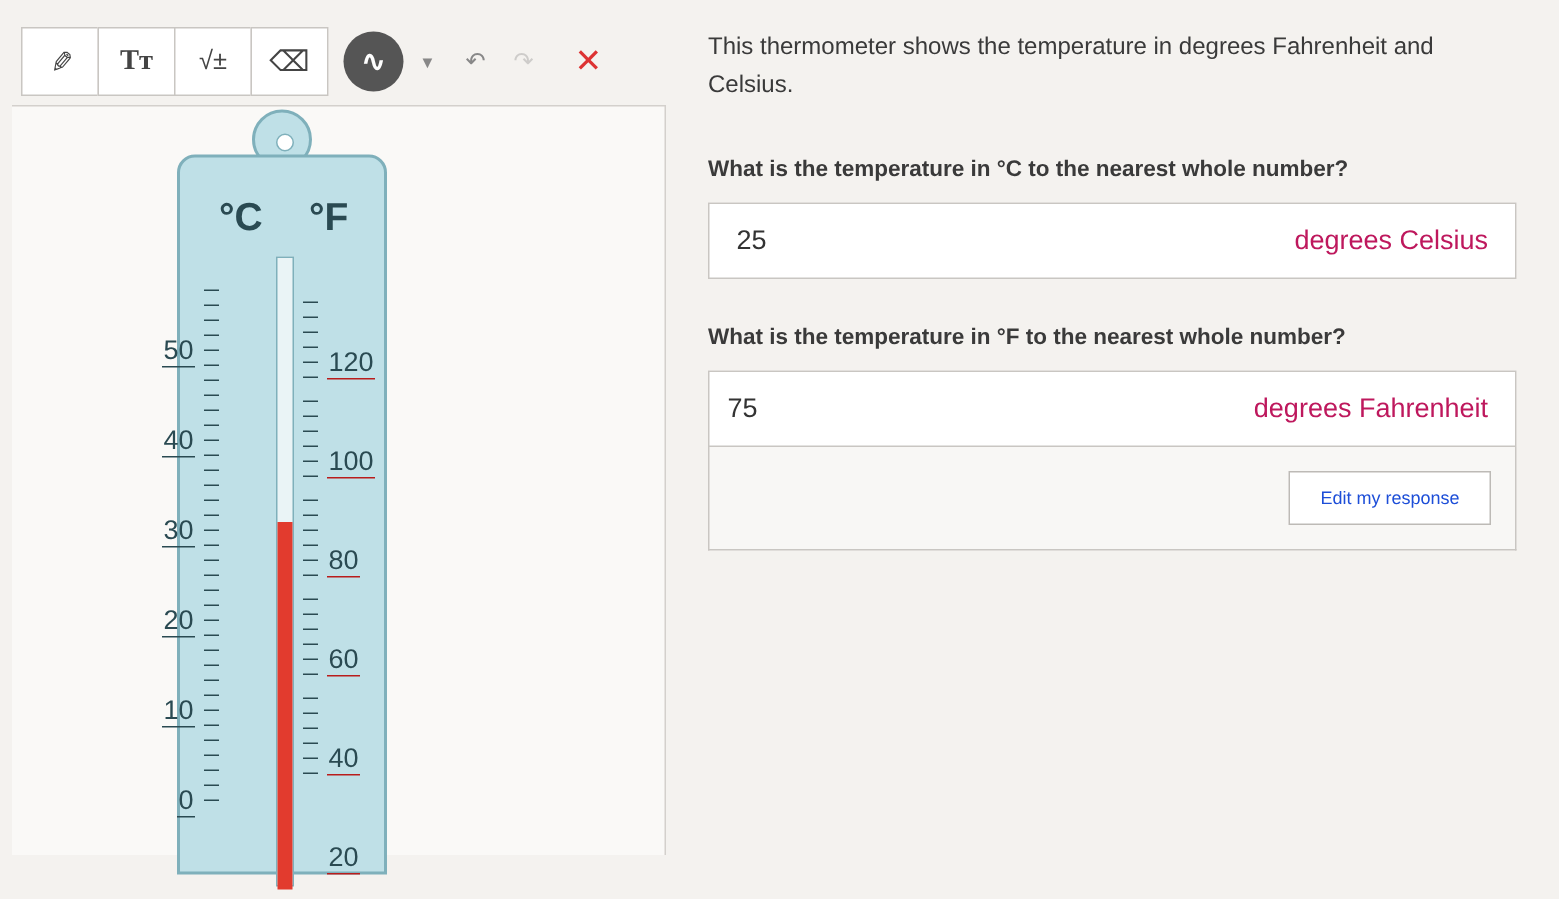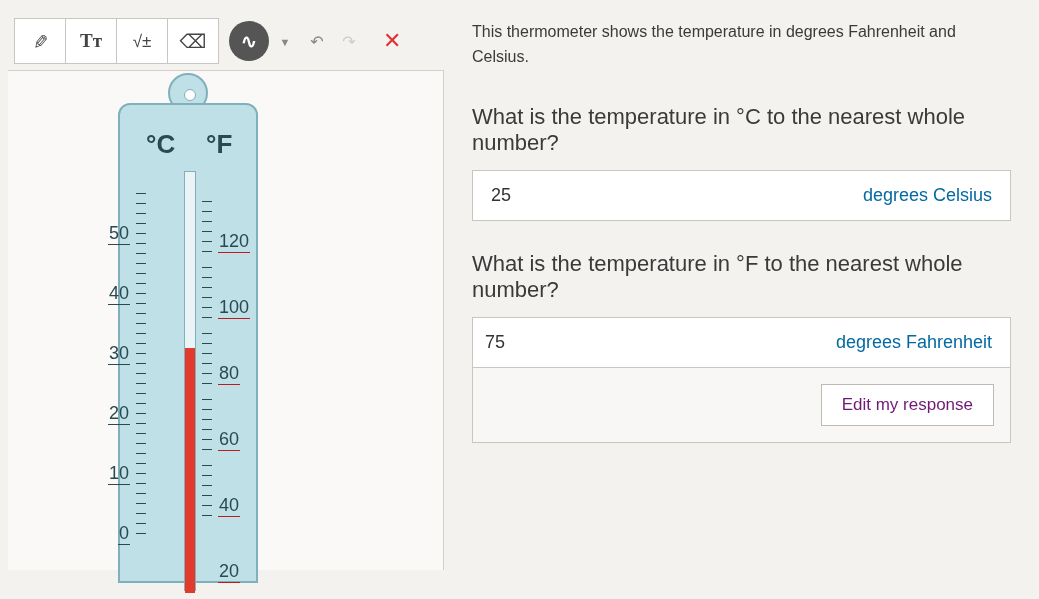--- a/index.html
+++ b/index.html
@@ -118,50 +118,50 @@
     .scale.right .ticks span { margin-left:0; width:10px;}
     .ticks span.long { width:14px; margin-left:0; }
 
     
     .qpanel {
       position: absolute;
       left: 472px; top: 20px; right: 28px;
       color: #3a3a3a;
     }
     .intro { font-size: 16px; line-height: 1.55; margin-bottom: 34px; }
-    .prompt { font-size: 22px; margin: 0 0 14px 0; }
+    .prompt { font-size: 15px; margin: 0 0 14px 0; font-weight: bold; }
     .answer-row {
       display: flex; align-items: center;
       border: 1px solid #c9c6c2;
       background: #fff;
       padding: 14px 18px;
       font-size: 18px;
       margin-bottom: 30px;
       justify-content: space-between;
     }
     .answer-row input {
       border: none; outline: none; font-size: 18px;
       background: transparent; width: 150px; color: #333;
     }
-    .unit-text { color: #0369a1; font-size: 18px; }
+    .unit-text { color: #be185d; font-size: 18px; }
 
     .feedback-box {
       border: 1px solid #c9c6c2;
       padding: 16px;
       display:flex; justify-content:flex-end; align-items:center;
       margin-top: -22px;
       background: rgba(255,255,255,.4);
     }
     .edit-btn {
       border: 1px solid #bdbab6;
       background: #fff;
       padding: 10px 20px;
-      font-size: 17px;
+      font-size: 12px;
       cursor: pointer;
-      color: #701a75;
+      color: #1d4ed8;
     }
 
     
     .ico-pencil::before { content: "✎"; transform: rotate(85deg); display:inline-block; }
     .ico-text::before { content: "Tᴛ"; font-weight:600; font-family: Georgia, serif;}
     .ico-math::before { content: "√±"; font-size:17px;}
     .ico-eraser::before { content: "⌫"; }
     .ico-draw::before { content: "∿"; font-weight:700; }
     .ico-caret::before { content: "▼"; font-size:11px;}
     .ico-undo::before { content: "↶"; }

